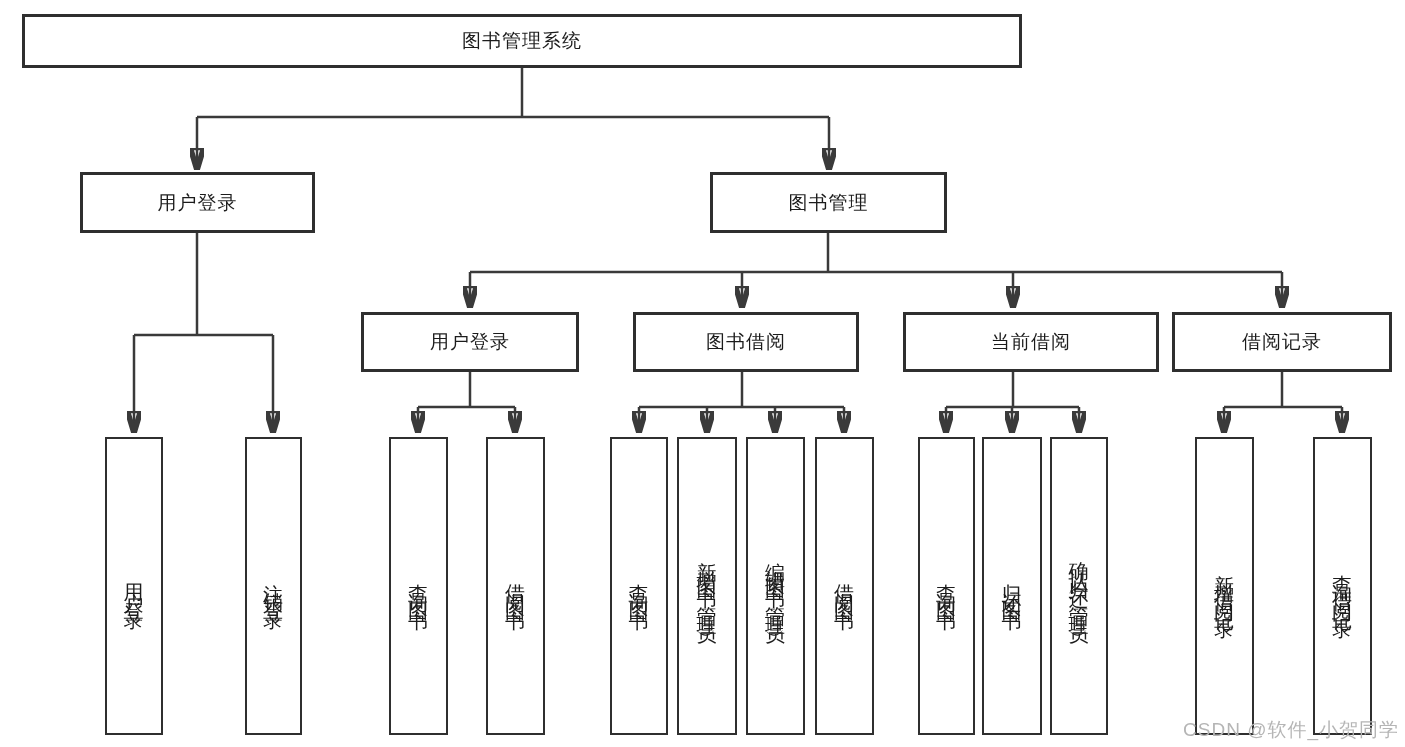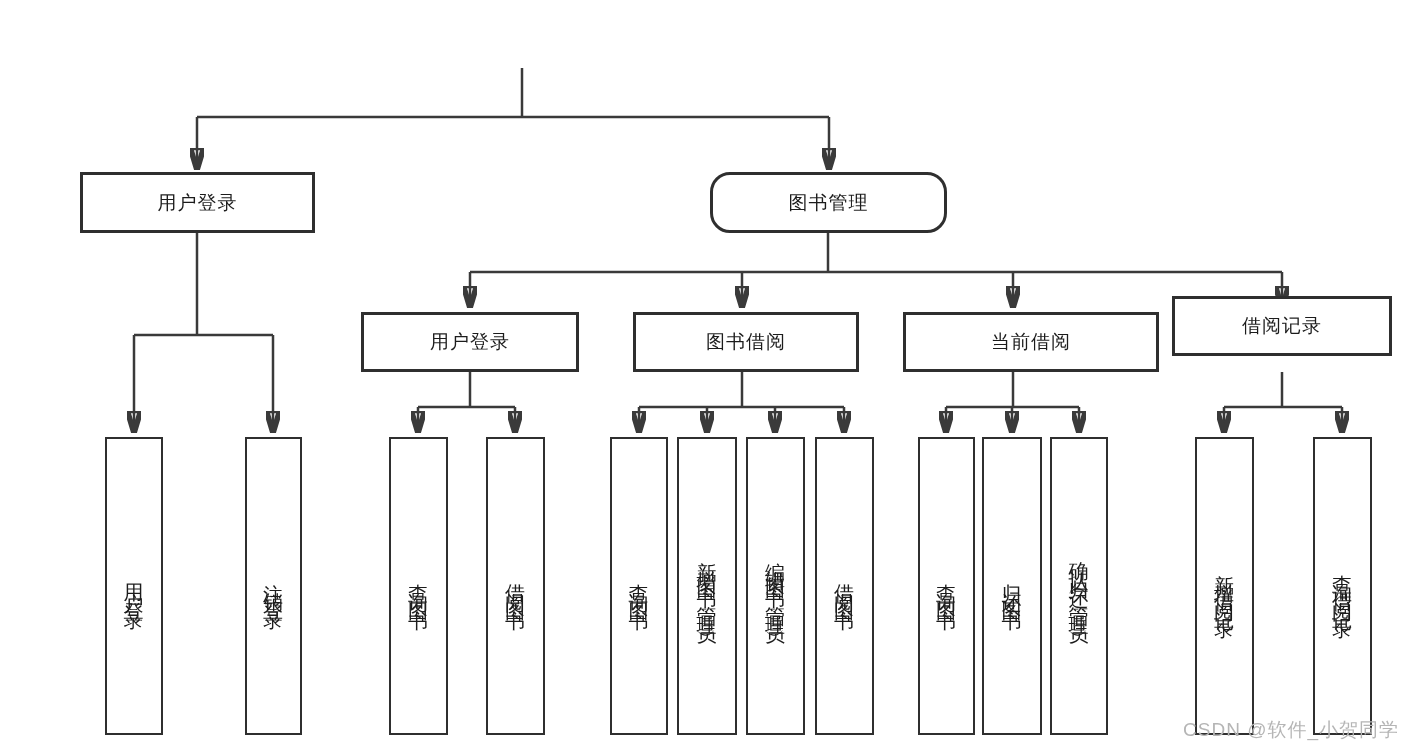--- a/index.html
+++ b/index.html
@@ -109,38 +109,41 @@
     <path d="M946,407 L946,433" marker-end="url(#arrow)"></path>
     <path d="M1012,407 L1012,433" marker-end="url(#arrow)"></path>
     <path d="M1079,407 L1079,433" marker-end="url(#arrow)"></path>
 
     <path d="M1282,372 L1282,407"></path>
     <path d="M1224,407 L1342,407"></path>
     <path d="M1224,407 L1224,433" marker-end="url(#arrow)"></path>
     <path d="M1342,407 L1342,433" marker-end="url(#arrow)"></path>
   </svg>
 
+  <div class="hbox" style="left:22px;top:14px;width:1000px;height:54px;">
+    <span>图书管理系统</span>
+  </div>
 
   <div class="hbox" style="left:80px;top:172px;width:235px;height:61px;">
     <span>用户登录</span>
   </div>
-  <div class="hbox" style="left:710px;top:172px;width:237px;height:61px;border-radius:20px;">
+  <div class="hbox" style="left:710px;top:172px;width:237px;height:61px;">
     <span>图书管理</span>
   </div>
 
   <div class="hbox" style="left:361px;top:312px;width:218px;height:60px;">
     <span>用户登录</span>
   </div>
   <div class="hbox" style="left:633px;top:312px;width:226px;height:60px;">
     <span>图书借阅</span>
   </div>
   <div class="hbox" style="left:903px;top:312px;width:256px;height:60px;">
     <span>当前借阅</span>
   </div>
-  <div class="hbox" style="left:1172px;top:296px;width:220px;height:60px;">
+  <div class="hbox" style="left:1172px;top:312px;width:220px;height:60px;">
     <span>借阅记录</span>
   </div>
 
   <div class="vbox" style="left:105px;width:58px;">
     <span class="vtext">用户登录</span>
   </div>
   <div class="vbox" style="left:245px;width:57px;">
     <span class="vtext">注销登录</span>
   </div>
 

